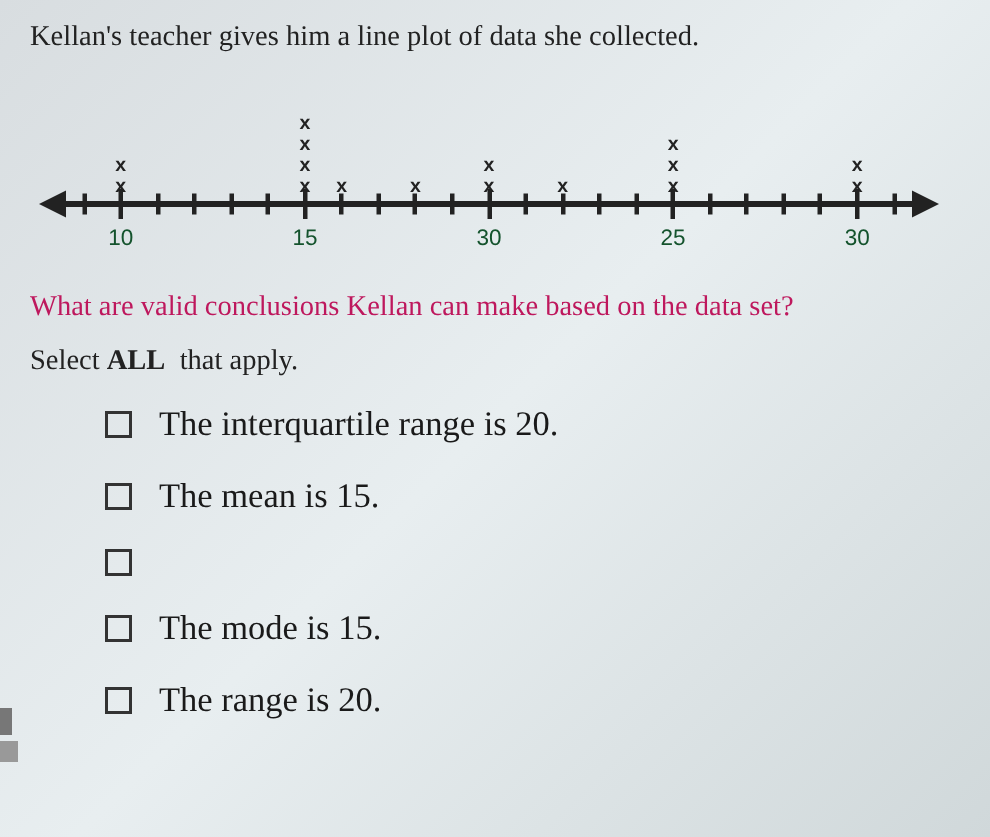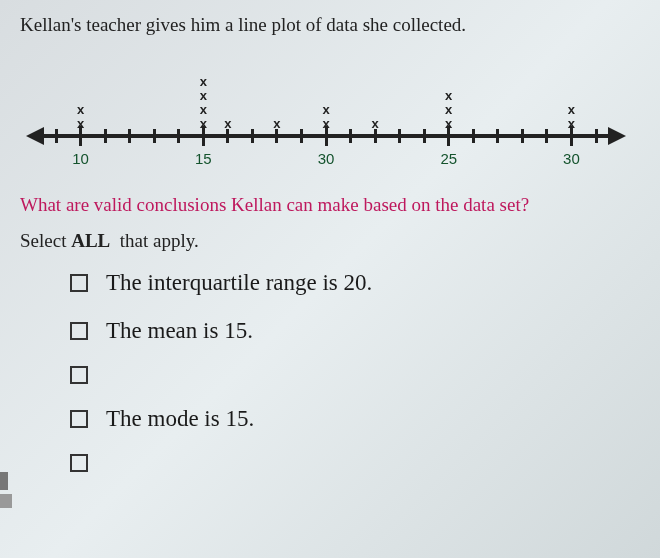--- a/index.html
+++ b/index.html
@@ -219,18 +219,19 @@
     </div>
     <div class="option">
       <div class="checkbox"></div>
     </div>
     <div class="option">
       <div class="checkbox"></div>
       <span>The mode is 15.</span>
     </div>
     <div class="option">
       <div class="checkbox"></div>
+      <span>The range is 20.</span>
     </div>
   </div>
 </div>
 
 <div class="edge-tab"></div>
 <div class="edge-tab2"></div>
 
 </body></html>

